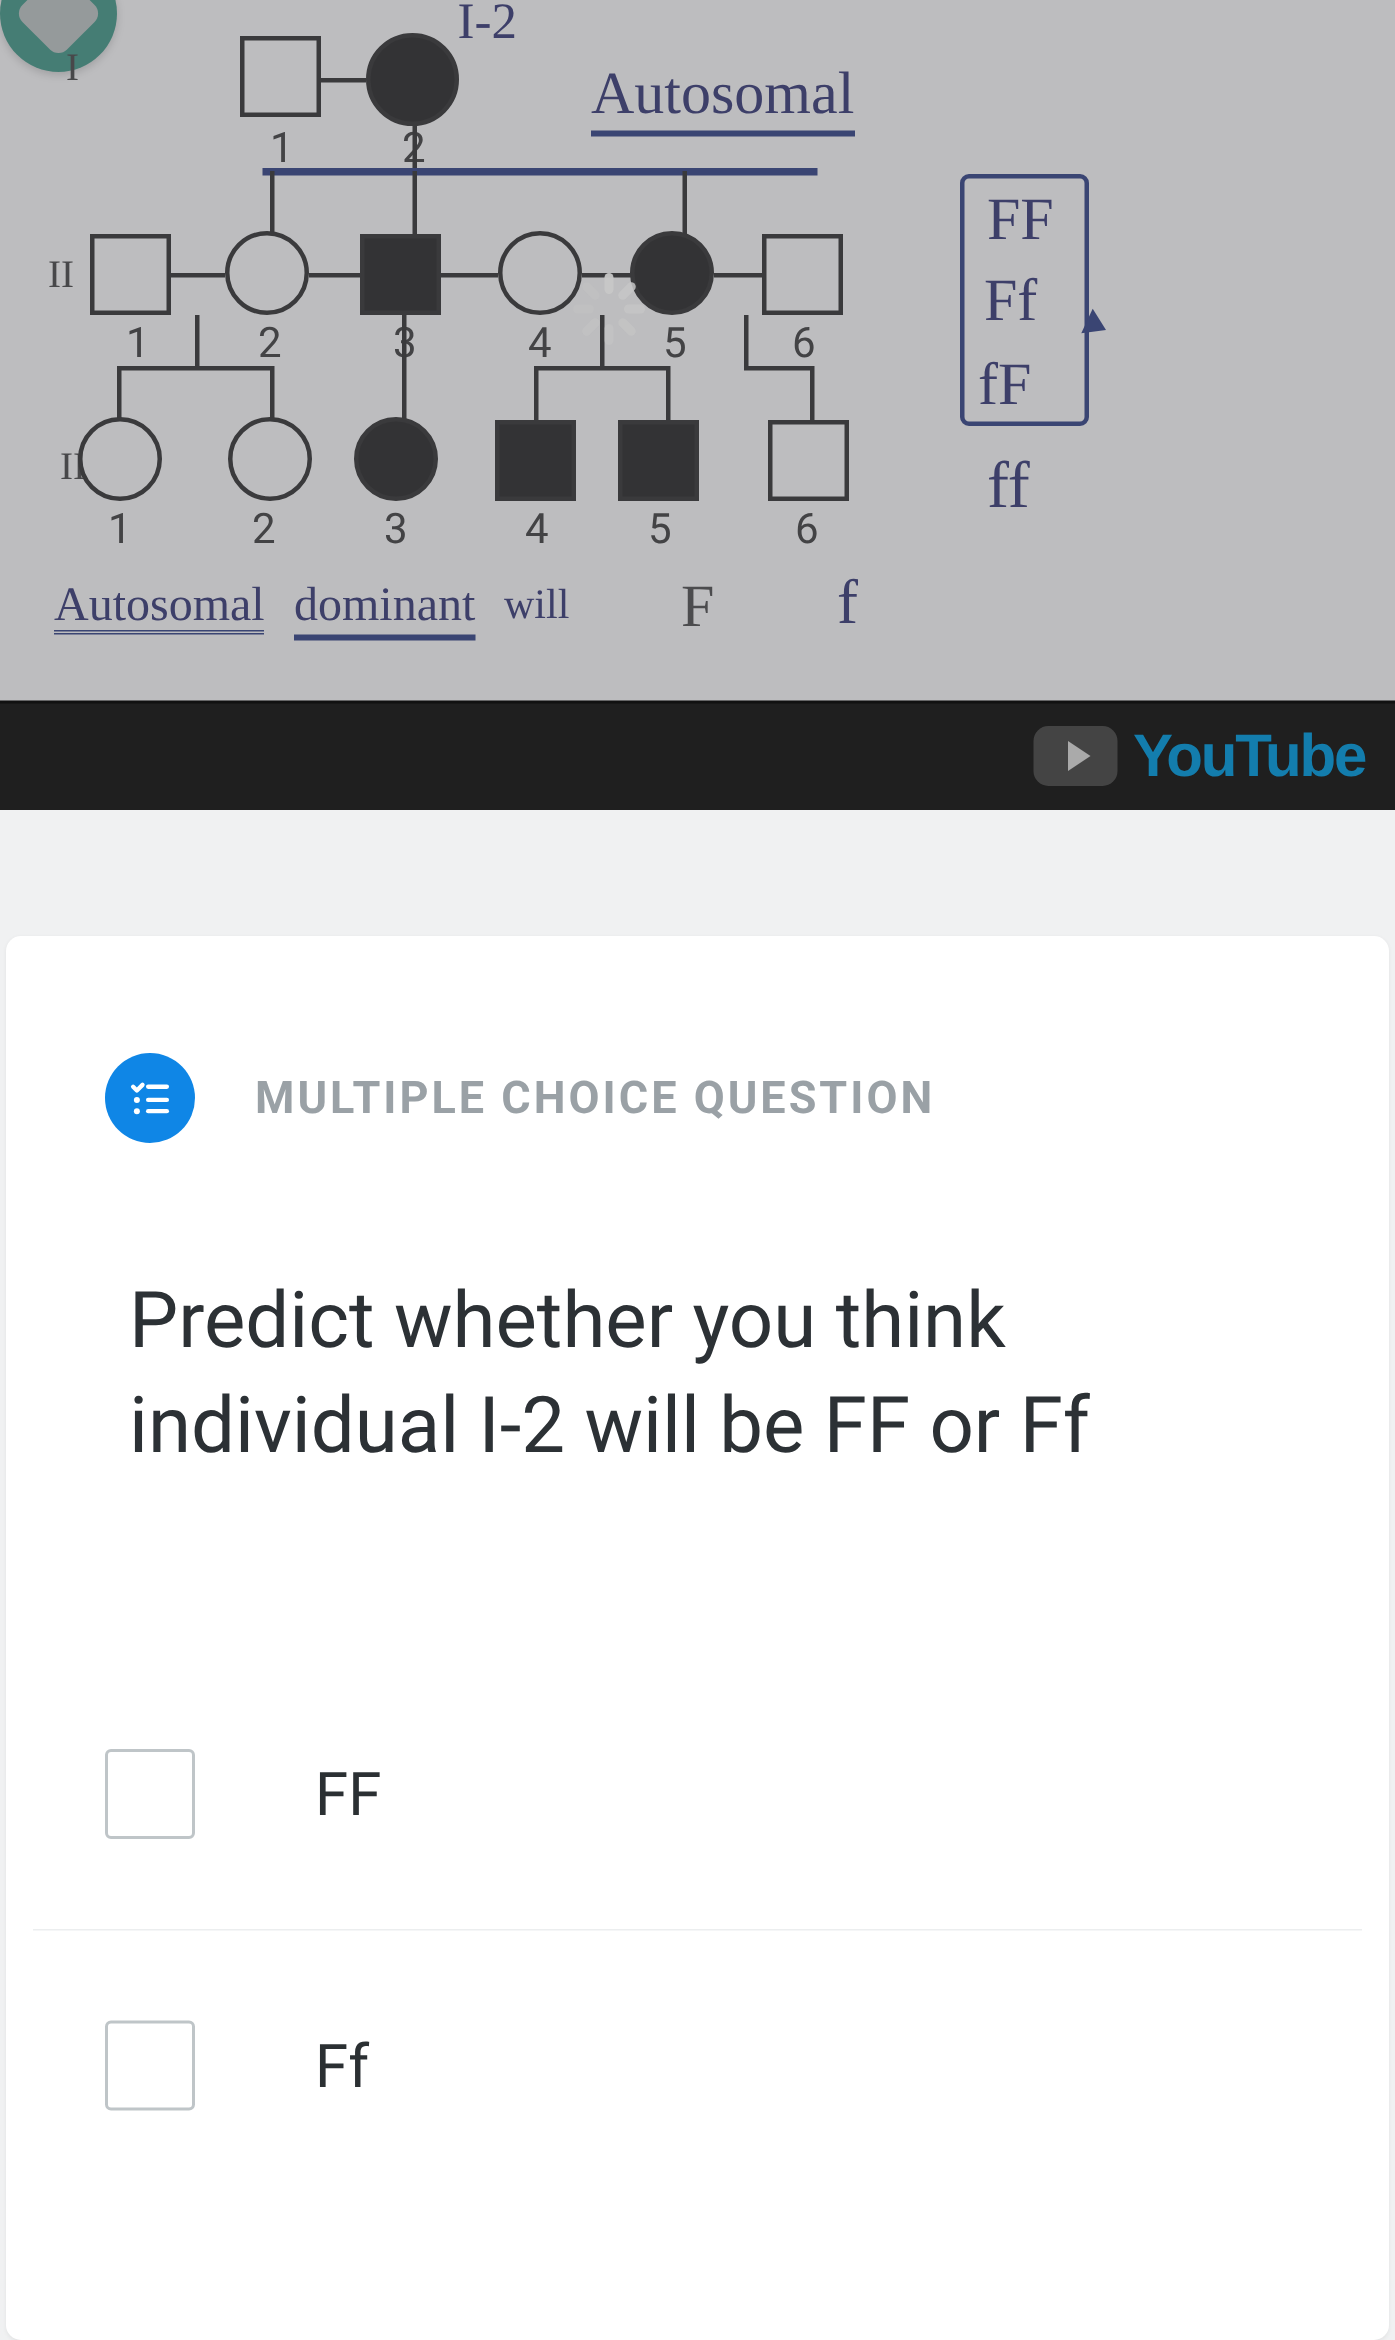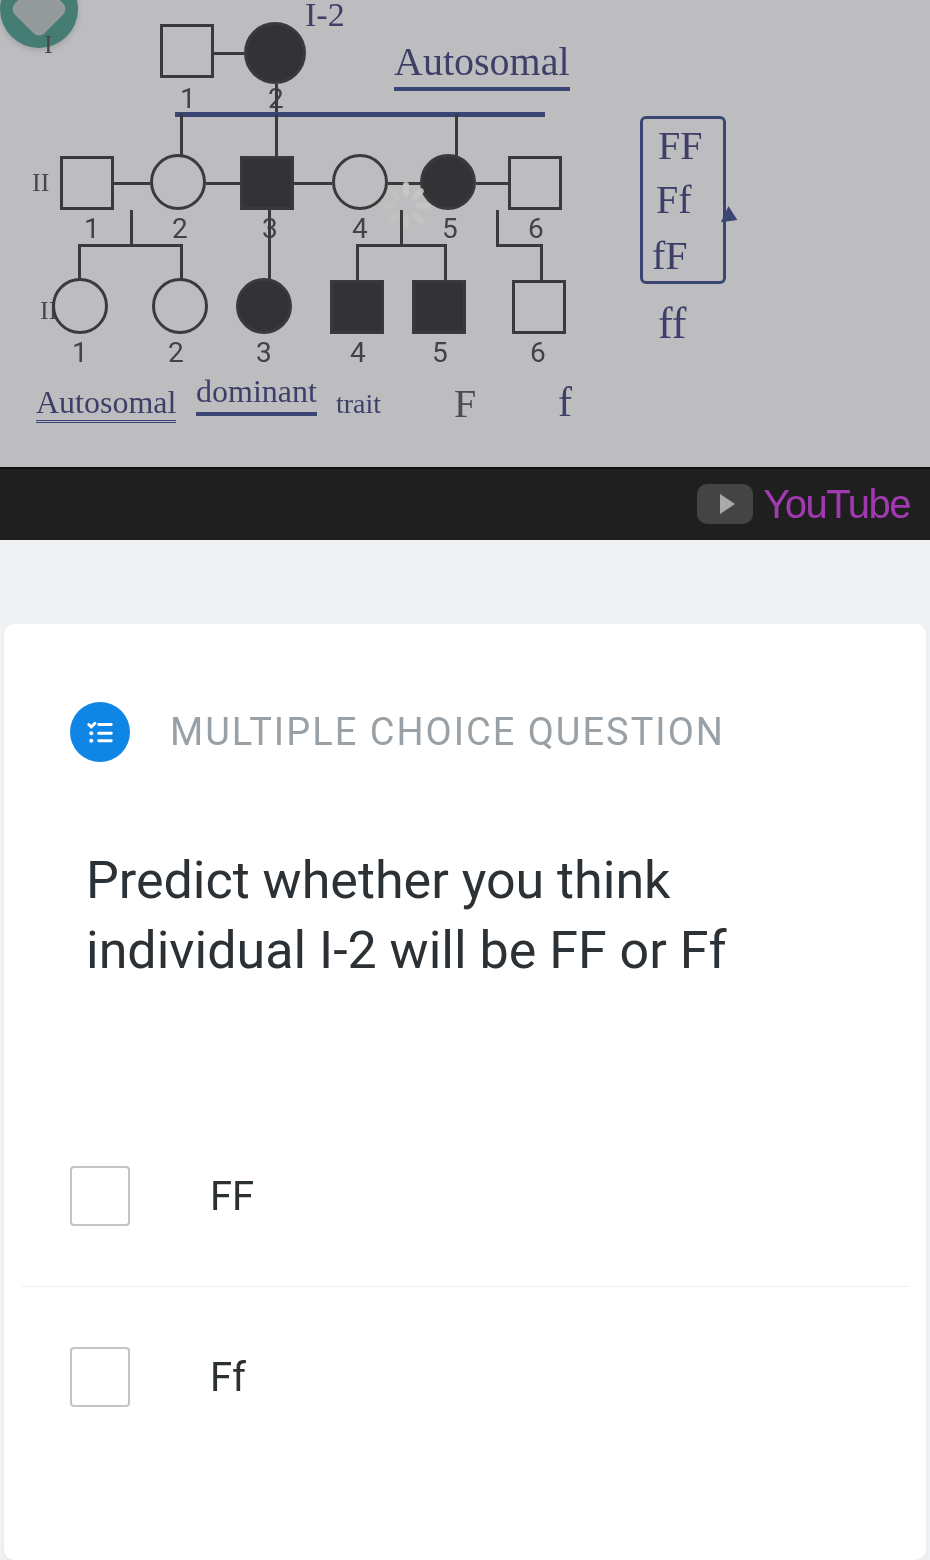--- a/index.html
+++ b/index.html
@@ -43,29 +43,29 @@
   .avatar-badge { position:absolute; left:0; top:-30px; width:78px; height:78px; border-radius:50%; background:#3db9a0; box-shadow:0 2px 6px rgba(0,0,0,.2);}
   .avatar-badge .inner { position:absolute; left:18px; top:18px; width:42px; height:42px; background:#fff; transform:rotate(45deg); border-radius:8px; opacity:.9;}
   .avatar-dim { filter: brightness(.78); }
 
   
   .yt-bar { width:100%; height:72px; background:#1f1f1f; display:flex; align-items:center; justify-content:flex-end; padding-right:20px; position:relative; }
   .yt-bar::before{content:'';position:absolute;left:0;right:0;top:-1px;height:2px;background:#111;}
   .yt-logo { display:flex; align-items:center; gap:10px; opacity:.7; filter:brightness(1); }
   .yt-play { width:56px; height:40px; border-radius:10px; background:#555; display:flex; align-items:center; justify-content:center; }
   .yt-play .tri { width:0;height:0;border-left:15px solid #e5e5e5;border-top:10px solid transparent;border-bottom:10px solid transparent; margin-left:4px;}
-  .yt-word { font-size:40px; font-weight:400; letter-spacing:-1.5px; color:#d946ef; font-family: Arial, Helvetica, sans-serif; }
+  .yt-word { font-size:40px; font-weight:700; letter-spacing:-1.5px; color:#0ea5e9; font-family: Arial, Helvetica, sans-serif; }
 
   
   .q-wrap { padding: 84px 0 0 0; }
   .card { margin: 0 4px; background:#fff; border-radius:10px; box-shadow:0 1px 3px rgba(0,0,0,.06); padding: 78px 18px 0 18px; position:relative; min-height:936px;}
   .card-head { display:flex; align-items:center; gap:40px; padding-left:48px; padding-bottom:56px; }
   .badge-circle { width:60px; height:60px; border-radius:50%; background:#0f86e6; display:flex; align-items:center; justify-content:center; flex:0 0 auto;}
   .badge-circle svg { width:30px; height:30px; }
-  .mc-label { font-size:38px; letter-spacing:2px; color:#9aa1a6; font-weight:400; }
+  .mc-label { font-size:30px; letter-spacing:2px; color:#9aa1a6; font-weight:700; }
   .q-text { color:#2c3135; font-size:52px; line-height:1.35; font-weight:400; padding: 28px 48px 0 64px; }
 
   .options { margin-top:120px; }
   .option { display:flex; align-items:center; gap:80px; padding: 60px 0 60px 48px; border-top:1px solid #eceeef; }
   .option:first-child { border-top:none; }
   .chk { width:60px; height:60px; border:2px solid #bfc5c8; border-radius:4px; background:#fff; flex:0 0 auto;}
   .opt-label { font-size:40px; color:#2b3033; }
 
   .title-hand { position:absolute; font-size:38px; }
   .uline-blue { border-bottom:4px solid #1d2f7a; display:inline-block; padding-bottom:2px;}
@@ -144,22 +144,22 @@
       <div class="sq" style="left:512px; top:280px;"></div>
 
       <span class="ped-num" style="left:72px; top:336px;">1</span>
       <span class="ped-num" style="left:168px; top:336px;">2</span>
       <span class="ped-num" style="left:256px; top:336px;">3</span>
       <span class="ped-num" style="left:350px; top:336px;">4</span>
       <span class="ped-num" style="left:432px; top:336px;">5</span>
       <span class="ped-num" style="left:530px; top:336px;">6</span>
 
       <span class="hand blue-ink" style="position:absolute; left:36px; top:384px; font-size:32px;"><span style="border-bottom:3px double #1d2f7a;">Autosomal</span></span>
-      <span class="hand blue-ink" style="position:absolute; left:196px; top:373px; font-size:32px;"><span class="uline-blue">dominant</span></span>
-      <span class="hand blue-ink" style="position:absolute; left:336px; top:388px; font-size:28px;">trait</span>
+      <span class="hand blue-ink" style="position:absolute; left:196px; top:384px; font-size:32px;"><span class="uline-blue">dominant</span></span>
+      <span class="hand blue-ink" style="position:absolute; left:336px; top:388px; font-size:28px;">will</span>
 
       <span class="hand gray-ink" style="position:absolute; left:454px; top:380px; font-size:40px;">F</span>
       <span class="hand blue-ink" style="position:absolute; left:558px; top:378px; font-size:42px;">f</span>
 
       <div style="position:absolute; left:640px; top:116px; width:86px; height:168px; border:3px solid #1d2f7a; border-radius:6px;"></div>
       <span class="hand blue-ink" style="position:absolute; left:658px; top:122px; font-size:40px;">FF</span>
       <span class="hand blue-ink" style="position:absolute; left:656px; top:176px; font-size:40px;">Ff</span>
       <span class="hand blue-ink" style="position:absolute; left:652px; top:232px; font-size:40px;">fF</span>
       <span class="hand blue-ink" style="position:absolute; left:658px; top:298px; font-size:44px;">ff</span>
 

